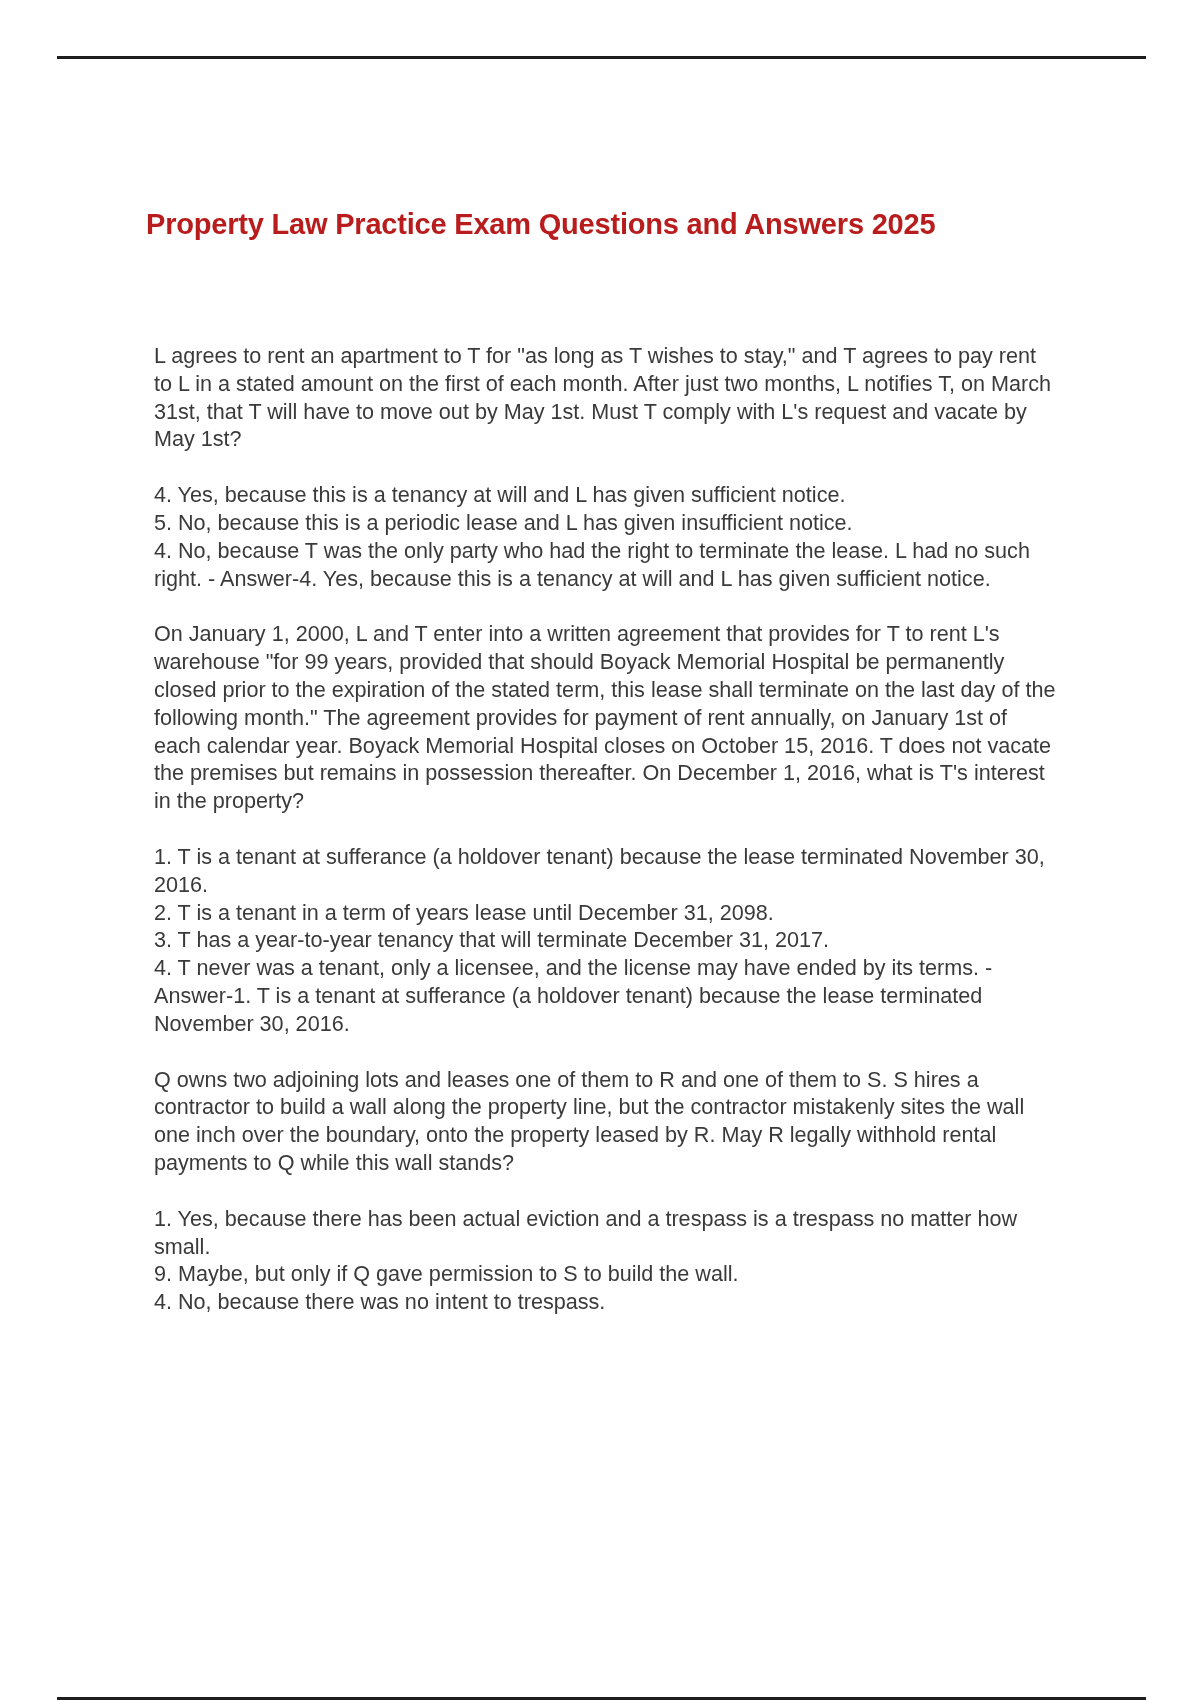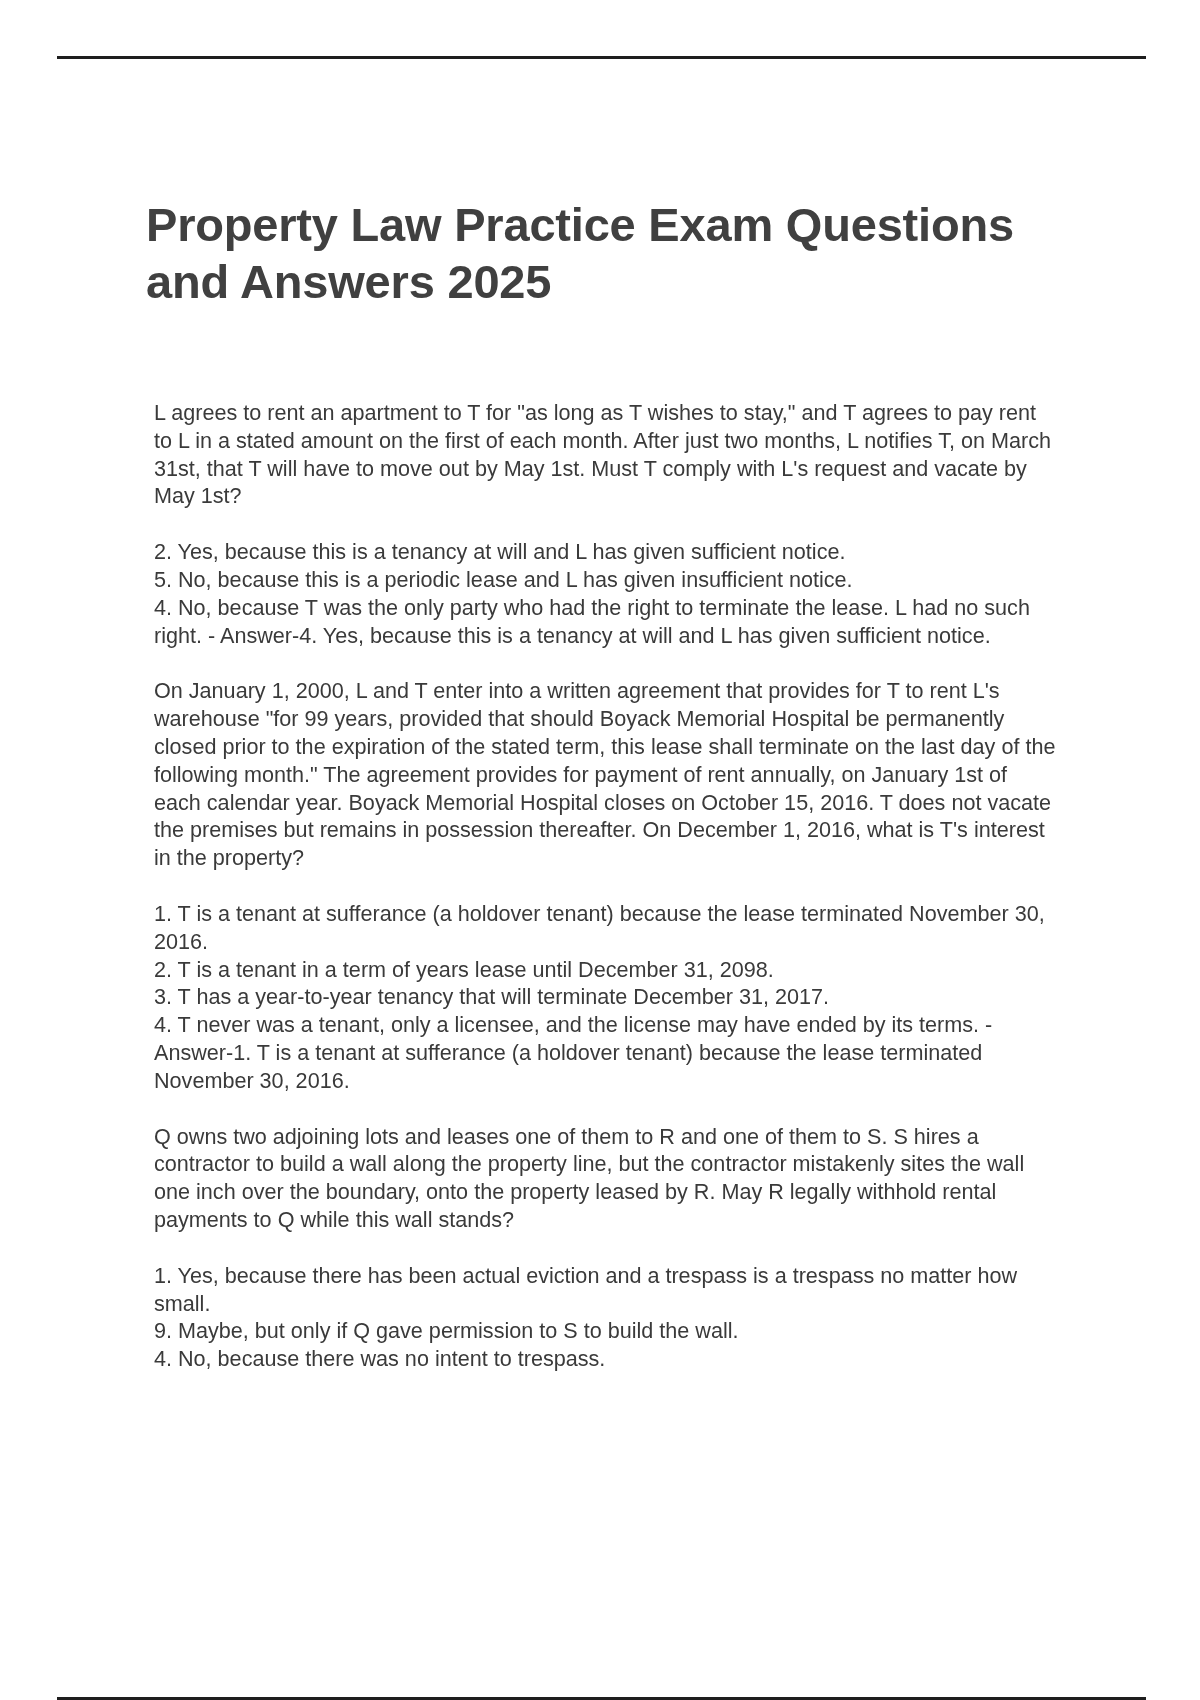--- a/index.html
+++ b/index.html
@@ -26,23 +26,23 @@
   .content {
     position: absolute;
     left: 146px;
     top: 196px;
     width: 920px;
   }
   .title {
     margin: 0;
     font-family: "Liberation Sans", sans-serif;
     font-weight: bold;
-    font-size: 47px;
+    font-size: 29px;
     line-height: 57px;
-    color: #404040;
+    color: #b91c1c;
     letter-spacing: -0.2px;
   }
   .qa {
     color: #3a3a3a;
     font-size: 21.6px;
     line-height: 27.8px;
   }
   .qa-block { margin: 8px; }
   .qa-block.first { margin-top: 89px; }
   .question {
@@ -63,21 +63,21 @@
 <div class="rule top"></div>
 
 <div class="content">
   <h1 class="title">Property Law Practice Exam Questions and Answers 2025</h1>
 
   <div class="qa">
 
     <div class="qa-block first">
       <p class="question">L agrees to rent an apartment to T for "as long as T wishes to stay," and T agrees to pay rent to L in a stated amount on the first of each month. After just two months, L notifies T, on March 31st, that T will have to move out by May 1st. Must T comply with L's request and vacate by May 1st?</p>
       <p class="options">
-        <span class="option"> 2. Yes, because this is a tenancy at will and L has given sufficient notice.</span>
+        <span class="option"> 4. Yes, because this is a tenancy at will and L has given sufficient notice.</span>
         <span class="option"> 5. No, because this is a periodic lease and L has given insufficient notice.</span>
         <span class="option"><span> 4. No, because T was the only party who had the right to terminate the lease. L had no such right.</span><span class="answer-inline"> - Answer-4. Yes, because this is a tenancy at will and L has given sufficient notice.</span></span>
       </p>
     </div>
 
     <div class="qa-block">
       <p class="question">On January 1, 2000, L and T enter into a written agreement that provides for T to rent L's warehouse "for 99 years, provided that should Boyack Memorial Hospital be permanently closed prior to the expiration of the stated term, this lease shall terminate on the last day of the following month." The agreement provides for payment of rent annually, on January 1st of each calendar year. Boyack Memorial Hospital closes on October 15, 2016. T does not vacate the premises but remains in possession thereafter. On December 1, 2016, what is T's interest in the property?</p>
       <p class="options">
         <span class="option"> 1. T is a tenant at sufferance (a holdover tenant) because the lease terminated November 30, 2016.</span>
         <span class="option"> 2. T is a tenant in a term of years lease until December 31, 2098.</span>

